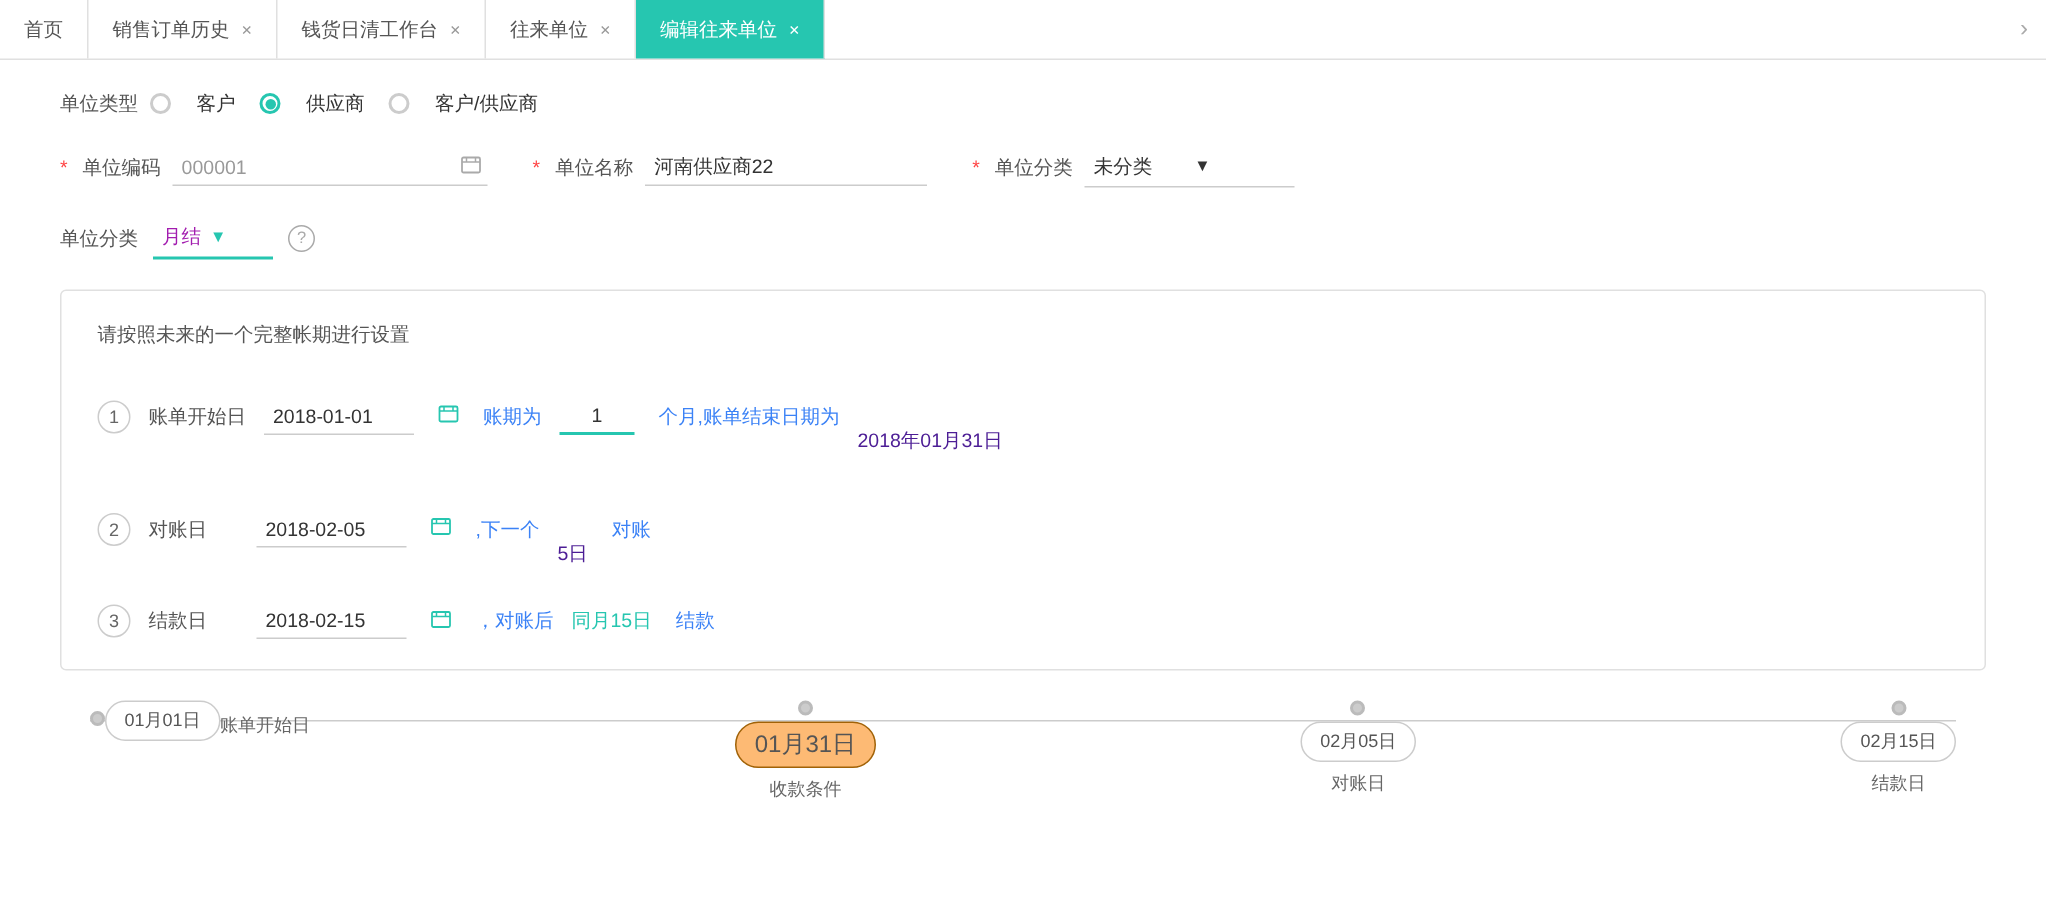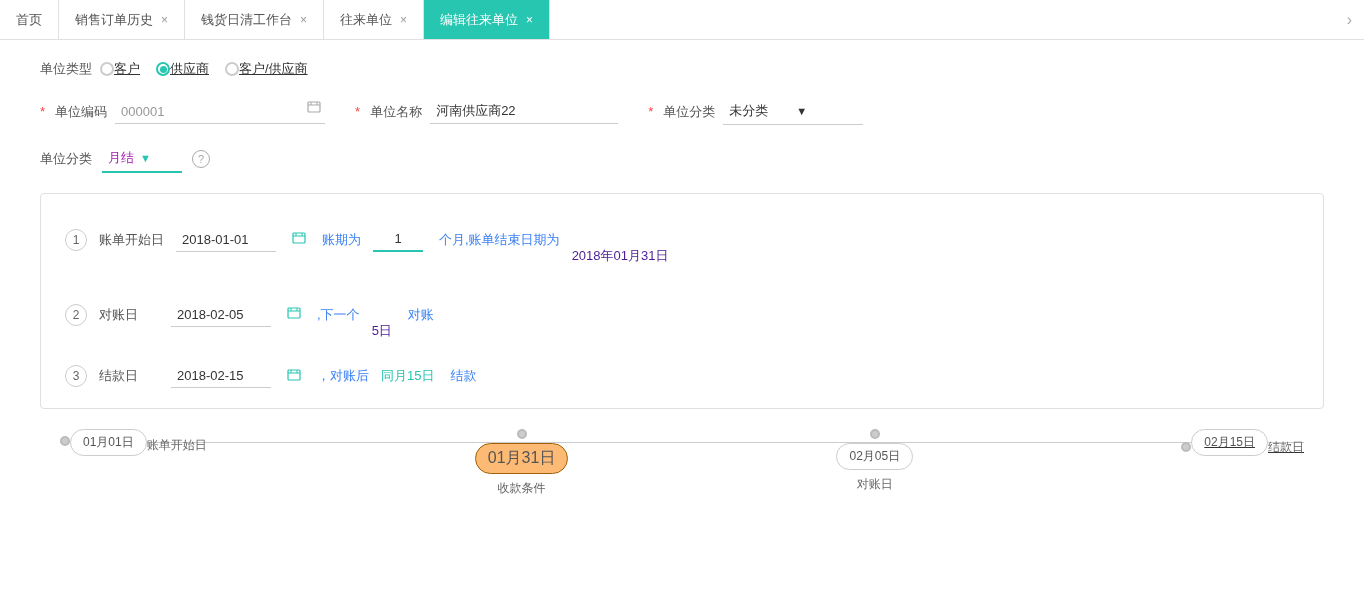--- a/index.html
+++ b/index.html
@@ -81,20 +81,21 @@
       border-bottom: 1px solid #ccc;
       outline: none;
       padding: 4px 6px;
       font-size: 13px;
       color: #333;
       background: transparent;
       min-width: 120px;
     }
     .input-with-icon {
       display: flex;
+      align-items: center;
       border-bottom: 1px solid #ccc;
     }
     .input-with-icon input {
       border: none;
       outline: none;
       padding: 4px 6px;
       font-size: 13px;
       color: #999;
       background: transparent;
       min-width: 100px;
@@ -107,23 +108,22 @@
 
     
     .radio-group {
       display: flex;
       align-items: center;
       gap: 16px;
     }
     .radio-item {
       display: flex;
       align-items: center;
-      gap: 0;
-      cursor: pointer;
-      text-decoration: underline;
+      gap: 17px;
+      cursor: pointer;
     }
     .radio-circle {
       width: 14px;
       height: 14px;
       border-radius: 50%;
       border: 2px solid #ccc;
       display: flex;
       align-items: center;
       justify-content: center;
     }
@@ -353,20 +353,21 @@
   <div class="payment-condition-row">
     <span class="form-label">单位分类</span>
     <div class="condition-dropdown">
       <span class="value">月结</span>
       <span class="dropdown-arrow" style="color:#26c6b0; margin-left:6px;">▼</span>
     </div>
     <div class="help-icon">?</div>
   </div>
 
   <div class="card-section">
+    <div class="card-title">请按照未来的一个完整帐期进行设置</div>
 
     <div class="step-row">
       <div class="step-num">1</div>
       <span class="step-label">账单开始日</span>
       <input type="text" class="step-date-input" value="2018-01-01" style="">
       <span class="cal-icon">
         <svg width="14" height="14" viewBox="0 0 14 14" fill="none">
           <rect x="1" y="2" width="12" height="10" rx="1" stroke="#26c6b0" stroke-width="1.2" fill="none"></rect>
           <line x1="1" y1="5" x2="13" y2="5" stroke="#26c6b0" stroke-width="1"></line>
           <line x1="4" y1="2" x2="4" y2="5" stroke="#26c6b0" stroke-width="1"></line>
@@ -432,21 +433,21 @@
         <div style="background:#fdba74;border:1px solid #a16207;border-radius:20px;padding:4px 12px;font-size:16px;color:#555;">01月31日</div>
         <div style="font-size:12px;color:#666;margin-top:6px;text-align:center;">收款条件</div>
       </div>
 
       <div style="display:flex; flex-direction:column; align-items:center;">
         <div style="width:10px;height:10px;border-radius:50%;background:#ccc;border:2px solid #bbb;margin-bottom:4px;"></div>
         <div style="background:#fff;border:1px solid #ccc;border-radius:20px;padding:4px 12px;font-size:12px;color:#555;">02月05日</div>
         <div style="font-size:12px;color:#666;margin-top:6px;text-align:center;">对账日</div>
       </div>
 
-      <div style="display:flex; flex-direction:row; align-items:flex-end;text-decoration:underline;">
+      <div style="display:flex; flex-direction:column; align-items:center;">
         <div style="width:10px;height:10px;border-radius:50%;background:#ccc;border:2px solid #bbb;margin-bottom:4px;"></div>
         <div style="background:#fff;border:1px solid #ccc;border-radius:20px;padding:4px 12px;font-size:12px;color:#555;">02月15日</div>
         <div style="font-size:12px;color:#666;margin-top:6px;text-align:center;">结款日</div>
       </div>
 
     </div>
   </div>
 
 </div>
 

